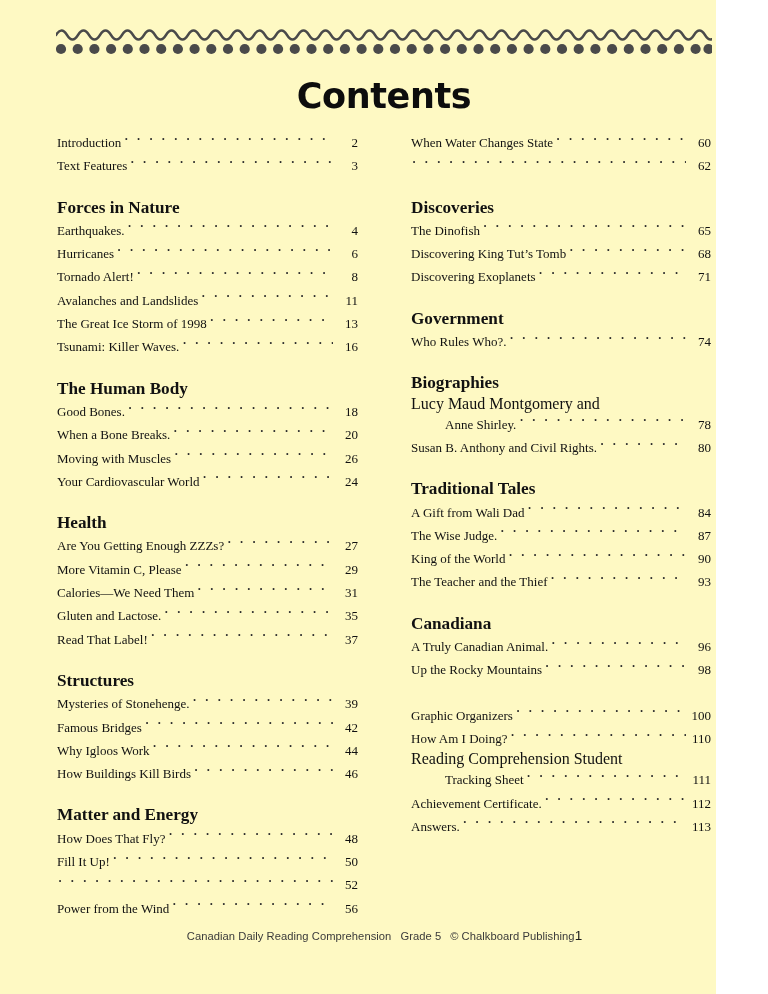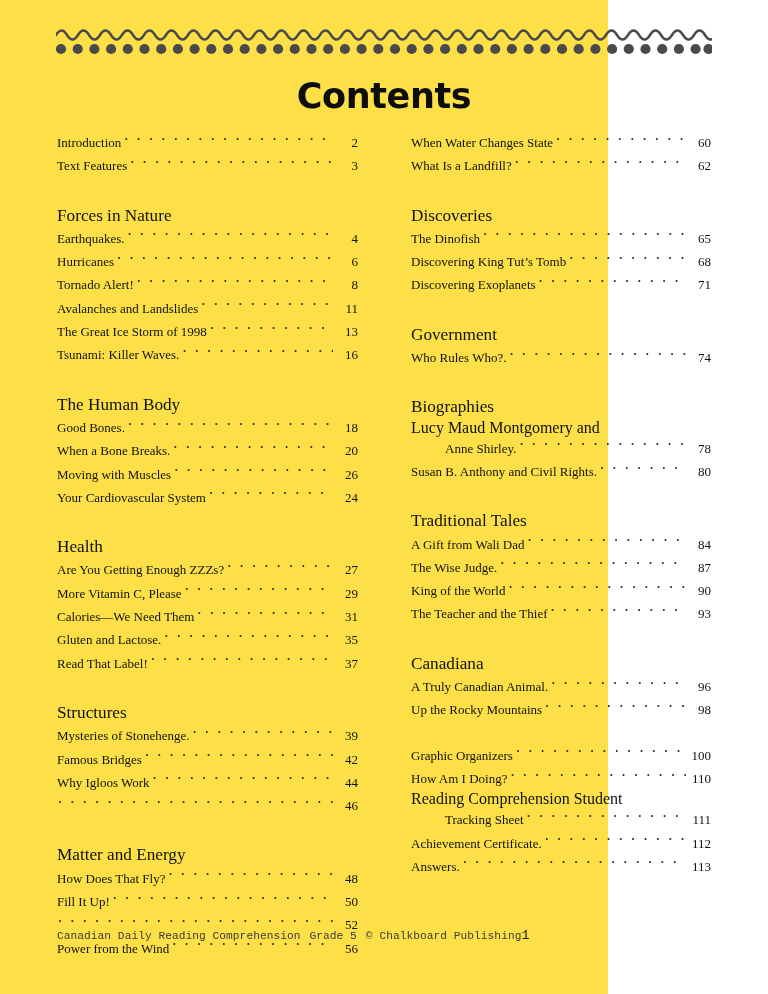--- a/index.html
+++ b/index.html
@@ -13,23 +13,23 @@
     height: 994px;
     position: relative;
     font-family: "Liberation Serif", "DejaVu Serif", serif;
     color: #111111;
     overflow: hidden;
   }
 
   .page {
     position: absolute;
     left: 0; top: 0;
-    width: 608px;
+    width: 716px;
     height: 994px;
-    background: #fde047;
+    background: #fef9c3;
   }
 
   
   .top-border {
     position: absolute;
     left: 56px;
     top: 26px;
     width: 656px;
     height: 34px;
   }
@@ -95,38 +95,38 @@
   .entry .pagenum {
     flex: 0 0 auto;
     min-width: 22px;
     text-align: right;
     padding-left: 2px;
   }
 
   .section-head {
     font-size: 17.2px;
     line-height: 23.3px;
-    font-weight: normal;
-    margin-top: 26px;
+    font-weight: bold;
+    margin-top: 18px;
   }
 
   .spacer { height: 22px; }
 
   .entry.cont .label { padding-left: 34px; }
 
   
   .footer {
     position: absolute;
     left: 57px;
     top: 928px;
     width: 655px;
     display: flex;
     align-items: baseline;
-    justify-content: flex-start;
-    font-family: Liberation Mono, monospace;
+    justify-content: center;
+    font-family: Liberation Sans, sans-serif;
     font-size: 11.2px;
     color: #3a3a3a;
   }
   .footer .credit { letter-spacing: 0.05px; }
   .footer .credit .sep { display: inline-block; width: 9px; }
   .footer .folio {
     font-size: 13.5px;
     color: #1c1c1c;
   }
 </style>
@@ -243,21 +243,21 @@
           <span class="label">When a Bone Breaks.</span>
           <span class="leader"></span>
           <span class="pagenum">20</span>
         </div>
         <div class="entry">
           <span class="label">Moving with Muscles</span>
           <span class="leader"></span>
           <span class="pagenum">26</span>
         </div>
         <div class="entry">
-          <span class="label">Your Cardiovascular System</span>
+          <span class="label">Your Cardiovascular World</span>
           <span class="leader"></span>
           <span class="pagenum">24</span>
         </div>
         <div class="section-head">Health</div>
         <div class="entry">
           <span class="label">Are You Getting Enough ZZZs?</span>
           <span class="leader"></span>
           <span class="pagenum">27</span>
         </div>
         <div class="entry">
@@ -290,20 +290,21 @@
           <span class="label">Famous Bridges</span>
           <span class="leader"></span>
           <span class="pagenum">42</span>
         </div>
         <div class="entry">
           <span class="label">Why Igloos Work</span>
           <span class="leader"></span>
           <span class="pagenum">44</span>
         </div>
         <div class="entry">
+          <span class="label">How Buildings Kill Birds</span>
           <span class="leader"></span>
           <span class="pagenum">46</span>
         </div>
         <div class="section-head">Matter and Energy</div>
         <div class="entry">
           <span class="label">How Does That Fly?</span>
           <span class="leader"></span>
           <span class="pagenum">48</span>
         </div>
         <div class="entry">
@@ -321,21 +322,20 @@
           <span class="pagenum">56</span>
         </div>
       </div>
     <div class="col col-right" id="col-right">
         <div class="entry">
           <span class="label">When Water Changes State</span>
           <span class="leader"></span>
           <span class="pagenum">60</span>
         </div>
         <div class="entry">
-          <span class="label">What Is a Landfill?</span>
           <span class="leader"></span>
           <span class="pagenum">62</span>
         </div>
         <div class="section-head">Discoveries</div>
         <div class="entry">
           <span class="label">The Dinofish</span>
           <span class="leader"></span>
           <span class="pagenum">65</span>
         </div>
         <div class="entry">

